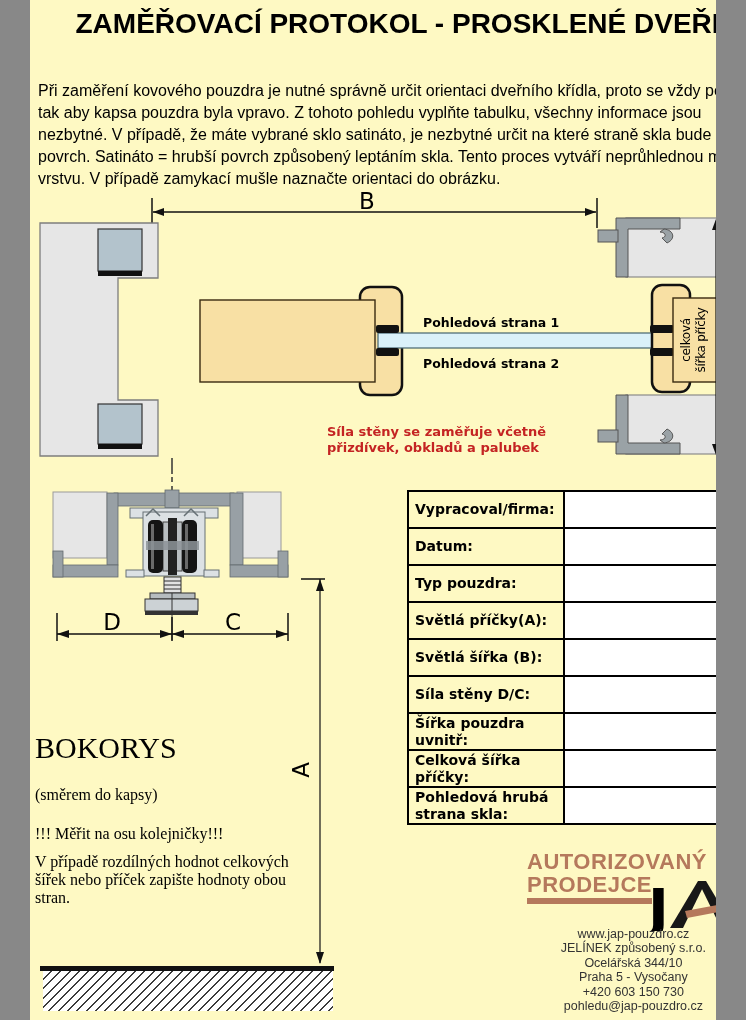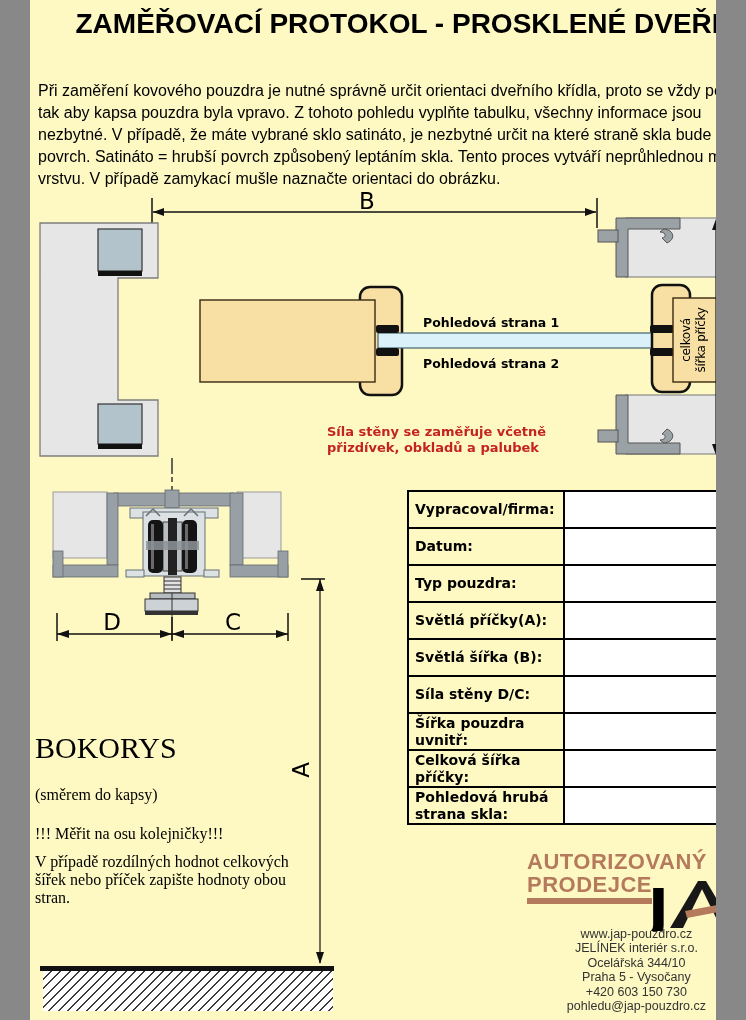--- a/index.html
+++ b/index.html
@@ -268,20 +268,20 @@
   <svg class="logo-svg" width="136" height="54" viewBox="0 0 136 54">
     <text x="10" y="51" font-size="56" font-weight="bold" fill="#181818" font-family="DejaVu Sans, sans-serif">J</text>
     <polygon points="60,4 68,4 45,51 32,51" fill="#181818"></polygon>
     <polygon points="60,4 68,4 96,51 83,51" fill="#181818"></polygon>
     <polygon points="47,34 79,28 81,35 49,41" fill="#b5795c"></polygon>
     <text x="98" y="51" font-size="56" font-weight="bold" fill="#181818" font-family="DejaVu Sans, sans-serif">P</text>
   </svg>
 
   <div class="contact">
     <div>www.jap-pouzdro.cz</div>
-    <div>JELÍNEK interiér s.r.o.</div>
+    <div>JELÍNEK způsobený s.r.o.</div>
     <div>Ocelářská 344/10</div>
     <div>Praha 5 - Vysočany</div>
     <div>+420 603 150 730</div>
     <div>pohledu@jap-pouzdro.cz</div>
   </div>
 
 </div>
 
 </body></html>

